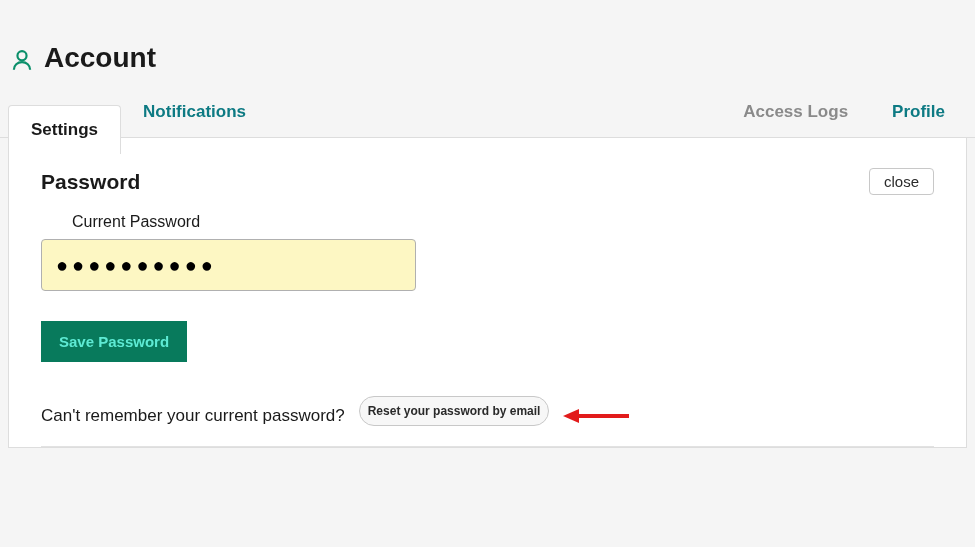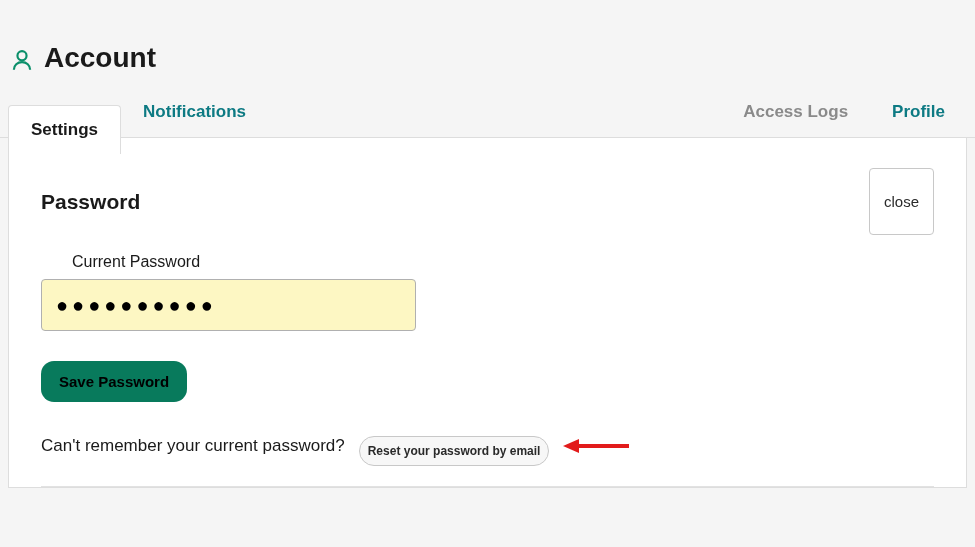--- a/index.html
+++ b/index.html
@@ -79,21 +79,21 @@
     }
     .section-title {
       font-size: 21px;
       font-weight: 700;
       color: #1a1a1a;
     }
     .close-btn {
       border: 1px solid #c8c8c8;
       background: #ffffff;
       border-radius: 4px;
-      padding: 24px 14px;
+      padding: 4px 14px;
       font-size: 15px;
       color: #2a2a2a;
       cursor: pointer;
     }
     .form-field {
       margin-bottom: 22px;
     }
     .field-label {
       display: block;
       font-size: 16px;
@@ -108,33 +108,33 @@
       border-radius: 4px;
       padding: 0 14px;
       font-size: 20px;
       letter-spacing: 4px;
     }
     .input-filled {
       background: #fdf7c3;
     }
     .save-btn {
       background: #087a5c;
-      color: #000000;
+      color: #5eead4;
       border: none;
-      border-radius: 13px;
+      border-radius: 0;
       padding: 12px 18px;
       font-size: 15px;
       font-weight: 600;
       cursor: pointer;
       margin-top: 8px;
       margin-bottom: 34px;
     }
     .reset-row {
       display: flex;
-      align-items: flex-start;
+      align-items: flex-end;
       gap: 14px;
       margin-bottom: 20px;
     }
     .reset-text {
       font-size: 17px;
       color: #1a1a1a;
     }
     .reset-btn {
       border: 1px solid #c8c8c8;
       background: #f7f7f7;

